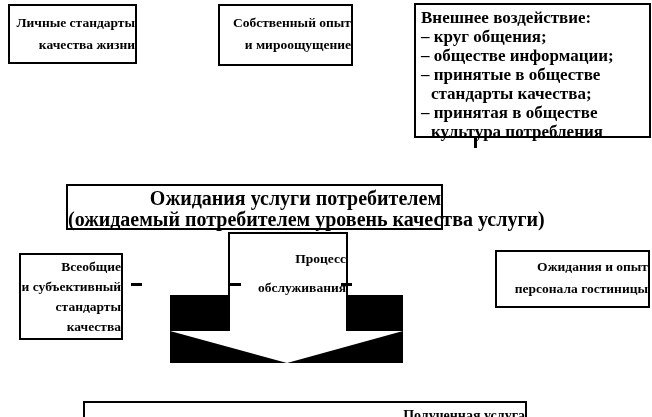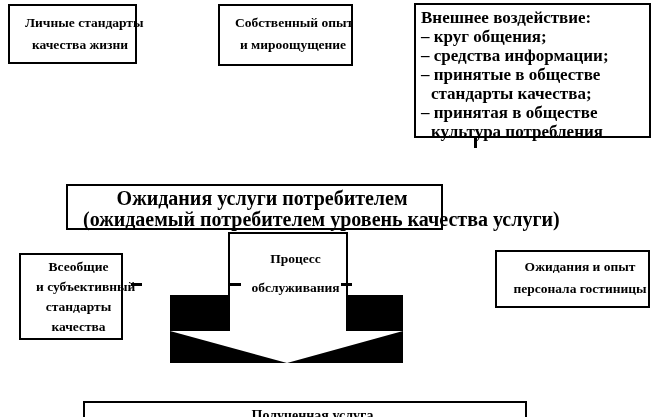--- a/index.html
+++ b/index.html
@@ -1,21 +1,21 @@
 <!DOCTYPE html>
 <html><head>
 <meta charset="utf-8">
 <style>
   html,body{margin:0;padding:0;background:#ffffff;}
   #stage{
     position:relative;width:652px;height:417px;background:#ffffff;overflow:hidden;
     font-family:"Liberation Serif","DejaVu Serif",serif;font-weight:bold;color:#000;
   }
   .box{position:absolute;background:#ffffff;border:2px solid #000;box-sizing:border-box;}
-  .center{text-align:center;padding-left:15px;}
+  .center{text-align:right;}
   .line{white-space:nowrap;}
   
   #box-personal{left:8px;top:4px;width:129px;height:60px;padding-top:6px;font-size:13.5px;line-height:22px;}
   #box-own{left:218px;top:4px;width:135px;height:62px;padding-top:6px;font-size:13.5px;line-height:22px;}
   #box-external{left:414px;top:3px;width:237px;height:135px;padding:3px 2px 0 5px;font-size:17px;line-height:19px;}
   .ext-item{padding-left:10px;text-indent:-10px;}
   
   #box-expectations{left:66px;top:184px;width:377px;height:46px;padding-top:2px;font-size:20px;line-height:21px;}
   #box-corporate{left:19px;top:253px;width:104px;height:87px;padding-top:2px;font-size:13.5px;line-height:20px;}
   #box-process{left:228px;top:232px;width:120px;height:99px;border-bottom:none;padding-top:10px;font-size:13.5px;line-height:29px;}
@@ -42,21 +42,21 @@
   </div>
 
   <div id="box-own" class="box center">
     <div class="line">Собственный опыт</div>
     <div class="line">и мироощущение</div>
   </div>
 
   <div id="box-external" class="box">
     <div>Внешнее воздействие:</div>
     <div class="ext-item">– круг общения;</div>
-    <div class="ext-item">– средства информации;</div>
+    <div class="ext-item">– обществе информации;</div>
     <div class="ext-item">– принятые в обществе стандарты качества;</div>
     <div class="ext-item">– принятая в обществе культура потребления</div>
   </div>
 
   <div id="tick-external" class="dash"></div>
 
   <div id="box-expectations" class="box center">
     <div class="line">Ожидания услуги потребителем</div>
     <div class="line">(ожидаемый потребителем уровень качества услуги)</div>
   </div>

